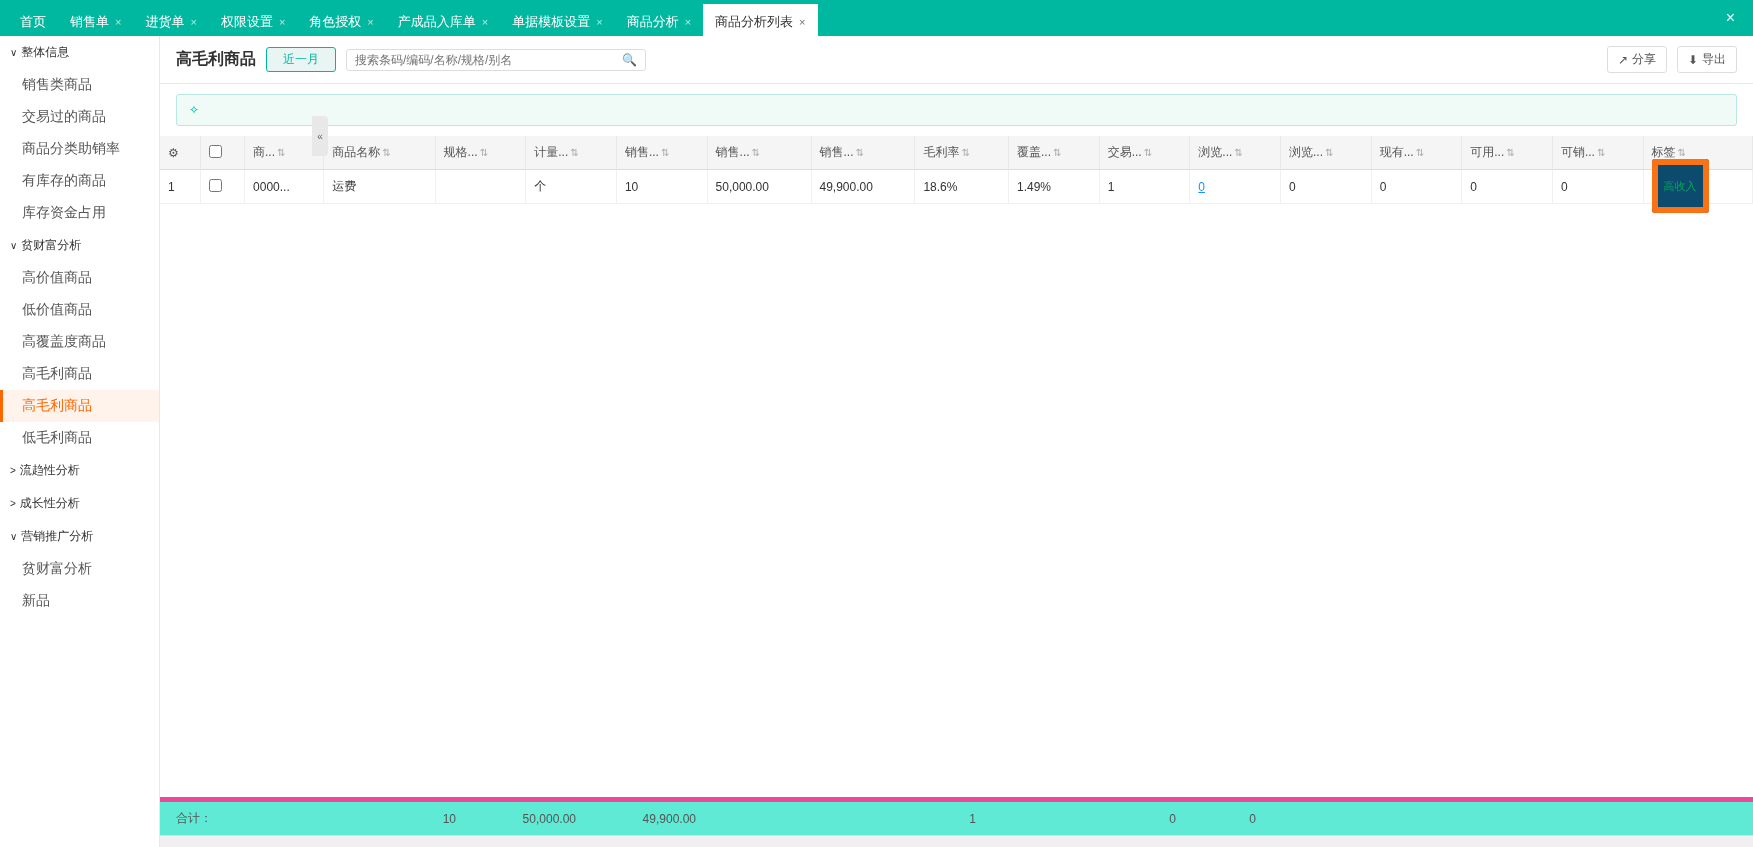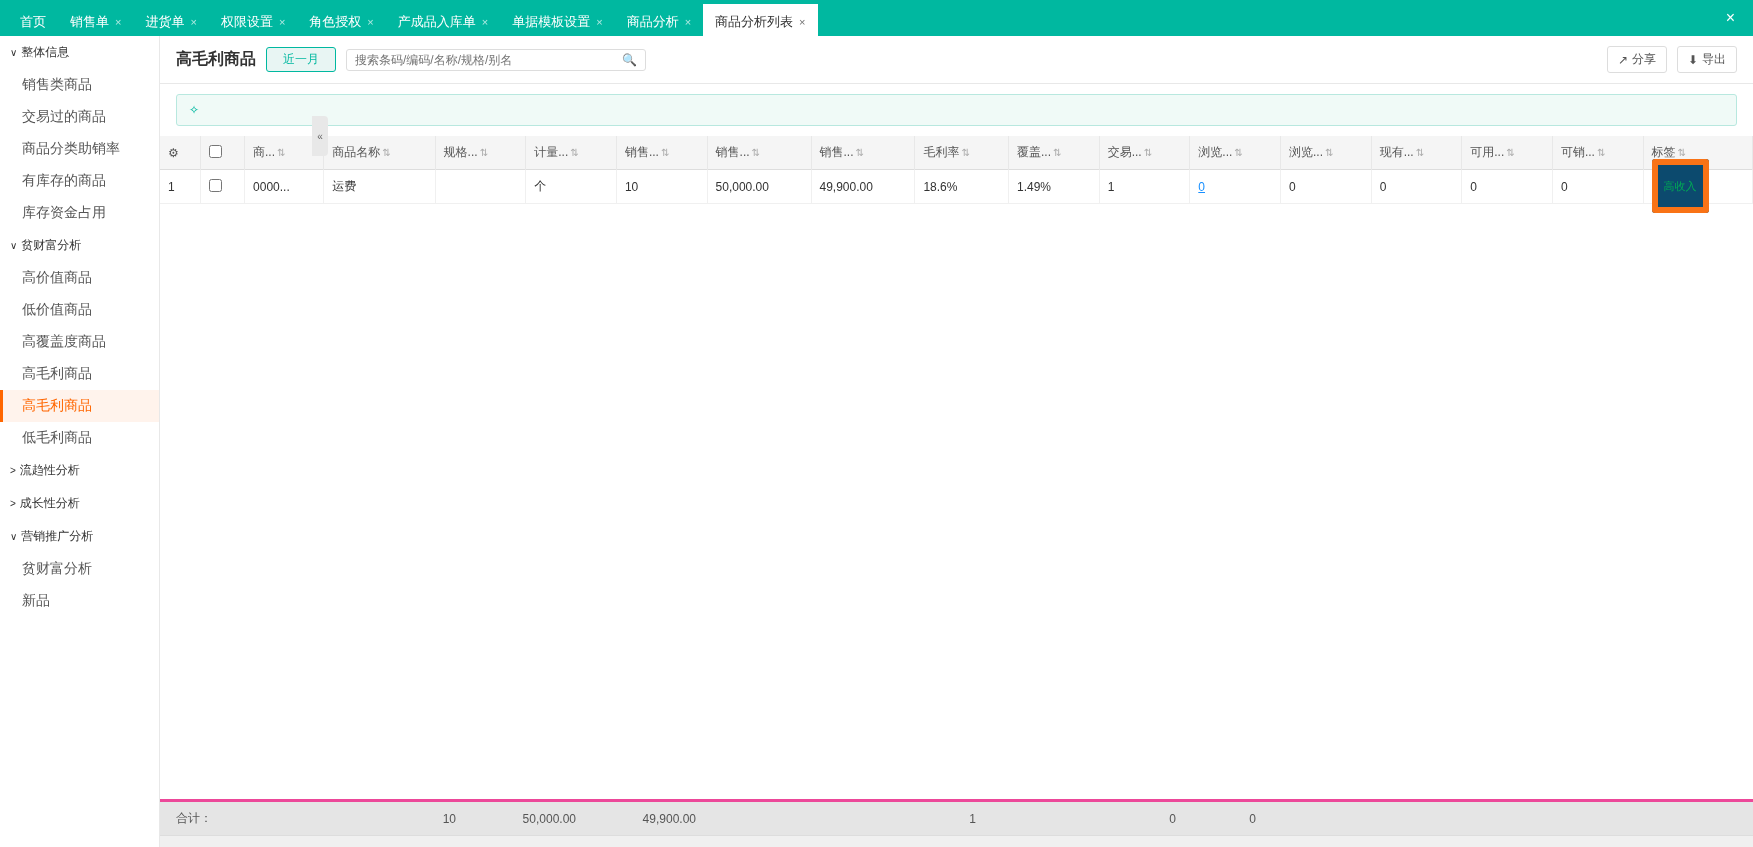--- a/index.html
+++ b/index.html
@@ -223,22 +223,22 @@
       font-size: 11px;
     }
     .link-blue {
       color: #1890ff;
       cursor: pointer;
       text-decoration: underline;
     }
 
     
     .footer-row {
-      background: #e5e5e5;
-      border-top: 3px solid #ec4899;
+      background: #5eead4;
+      border-top: 5px solid #ec4899;
       display: flex;
       align-items: center;
       padding: 8px 16px;
       font-size: 12px;
       color: #555;
       flex-shrink: 0;
     }
     .footer-label {
       width: 200px;
       font-weight: 500;

